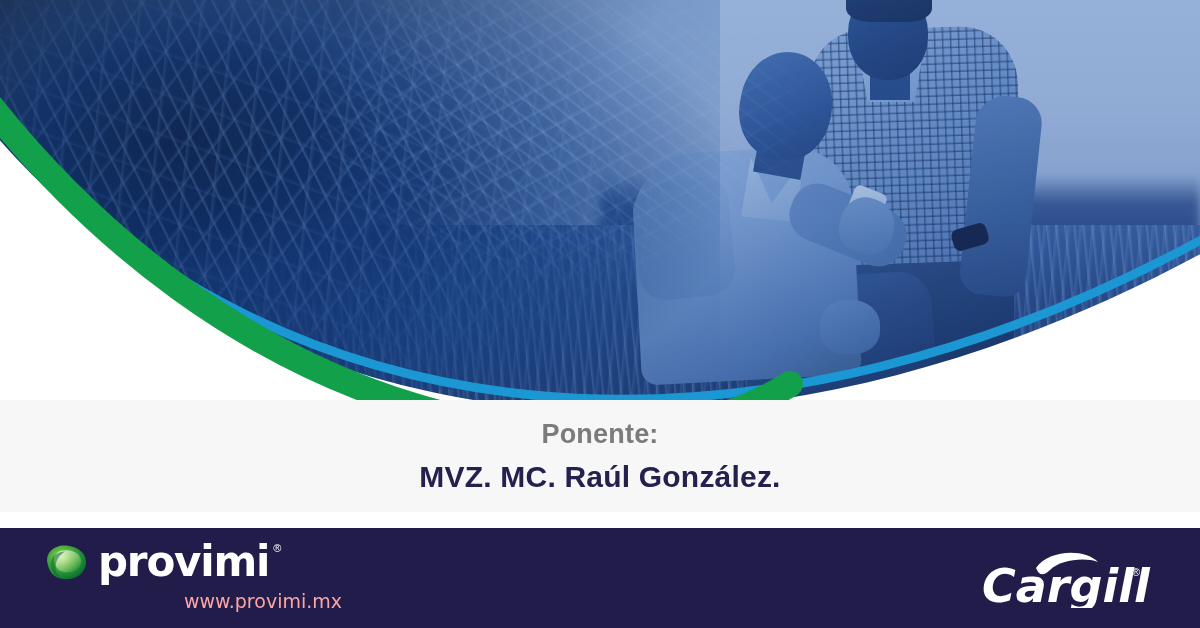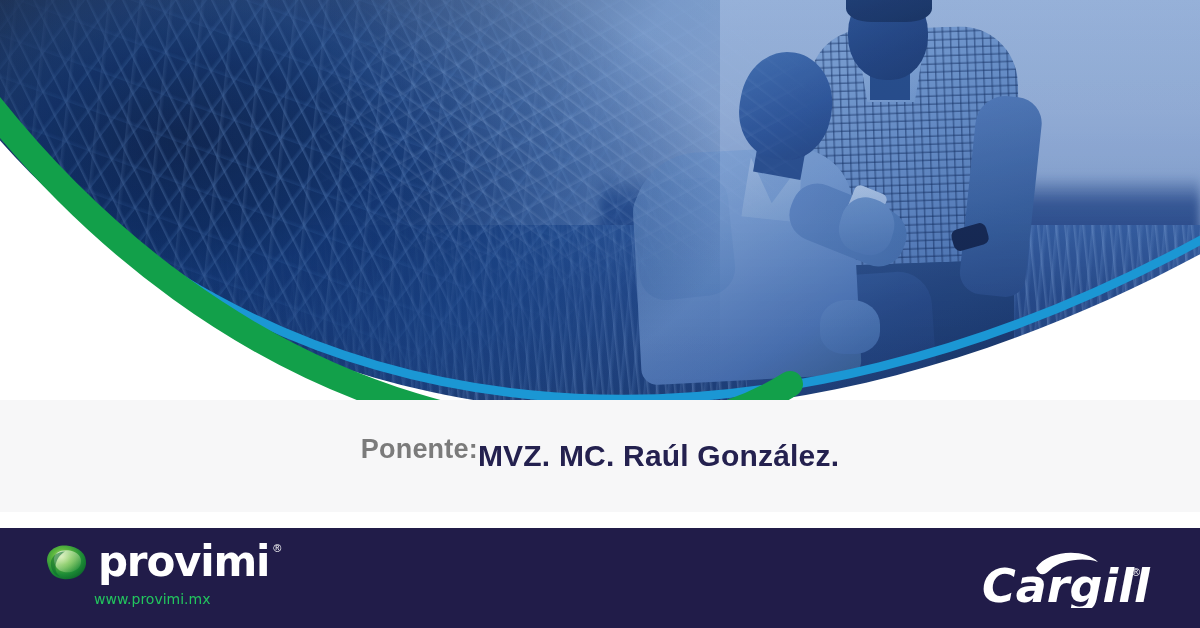--- a/index.html
+++ b/index.html
@@ -289,21 +289,21 @@
 
   
   .speaker-band {
     position: absolute;
     left: 0;
     top: 400px;
     width: 1200px;
     height: 112px;
     background: #f7f7f8;
     display: flex;
-    flex-direction: row;
+    flex-direction: column;
     align-items: center;
     justify-content: center;
   }
   .speaker-role {
     font-size: 27px;
     font-weight: bold;
     color: #7b7b7b;
     letter-spacing: .2px;
     margin: 0 0 14px 0;
     line-height: 1;
@@ -328,20 +328,21 @@
   }
 
   
   .footer {
     position: absolute;
     left: 0;
     top: 528px;
     width: 1200px;
     height: 100px;
     background: #211c49;
+    text-align: right;
   }
 
   .provimi-block {
     position: absolute;
     left: 42px;
     top: 12px;
     width: 300px;
   }
   .provimi-row {
     display: flex;
@@ -368,22 +369,22 @@
     top: 2px;
     right: -11px;
     font-size: 11px;
     font-weight: normal;
     color: #ffffff;
     font-family: "Liberation Sans", sans-serif;
   }
   .provimi-url {
     margin-top: 8px;
     margin-left: 52px;
-    font-size: 14px;
-    color: #22c55e;
+    font-size: 19px;
+    color: #fca5a5;
     line-height: 1;
     font-family: "DejaVu Sans", sans-serif;
   }
 
   .cargill-block {
     position: absolute;
     right: 40px;
     top: 18px;
     width: 180px;
     height: 62px;

